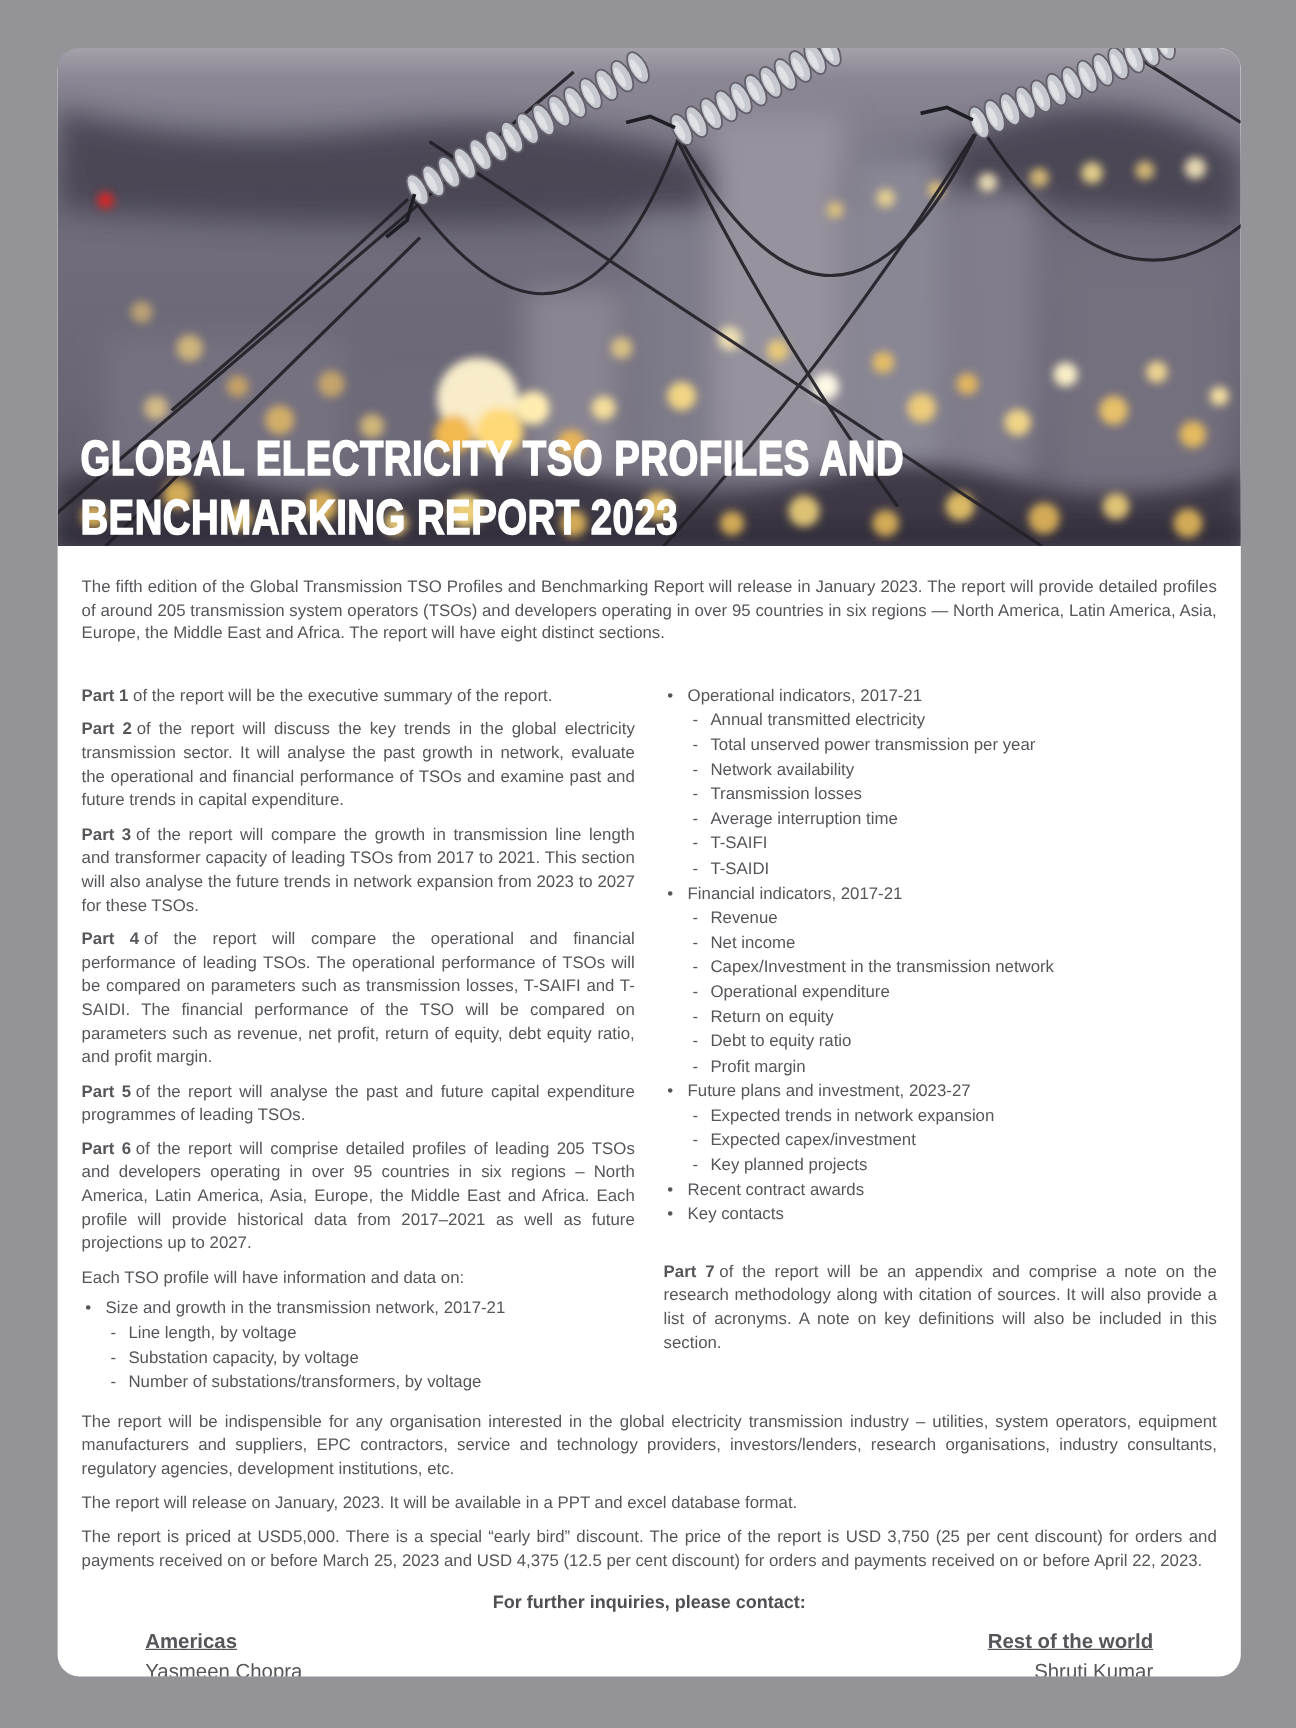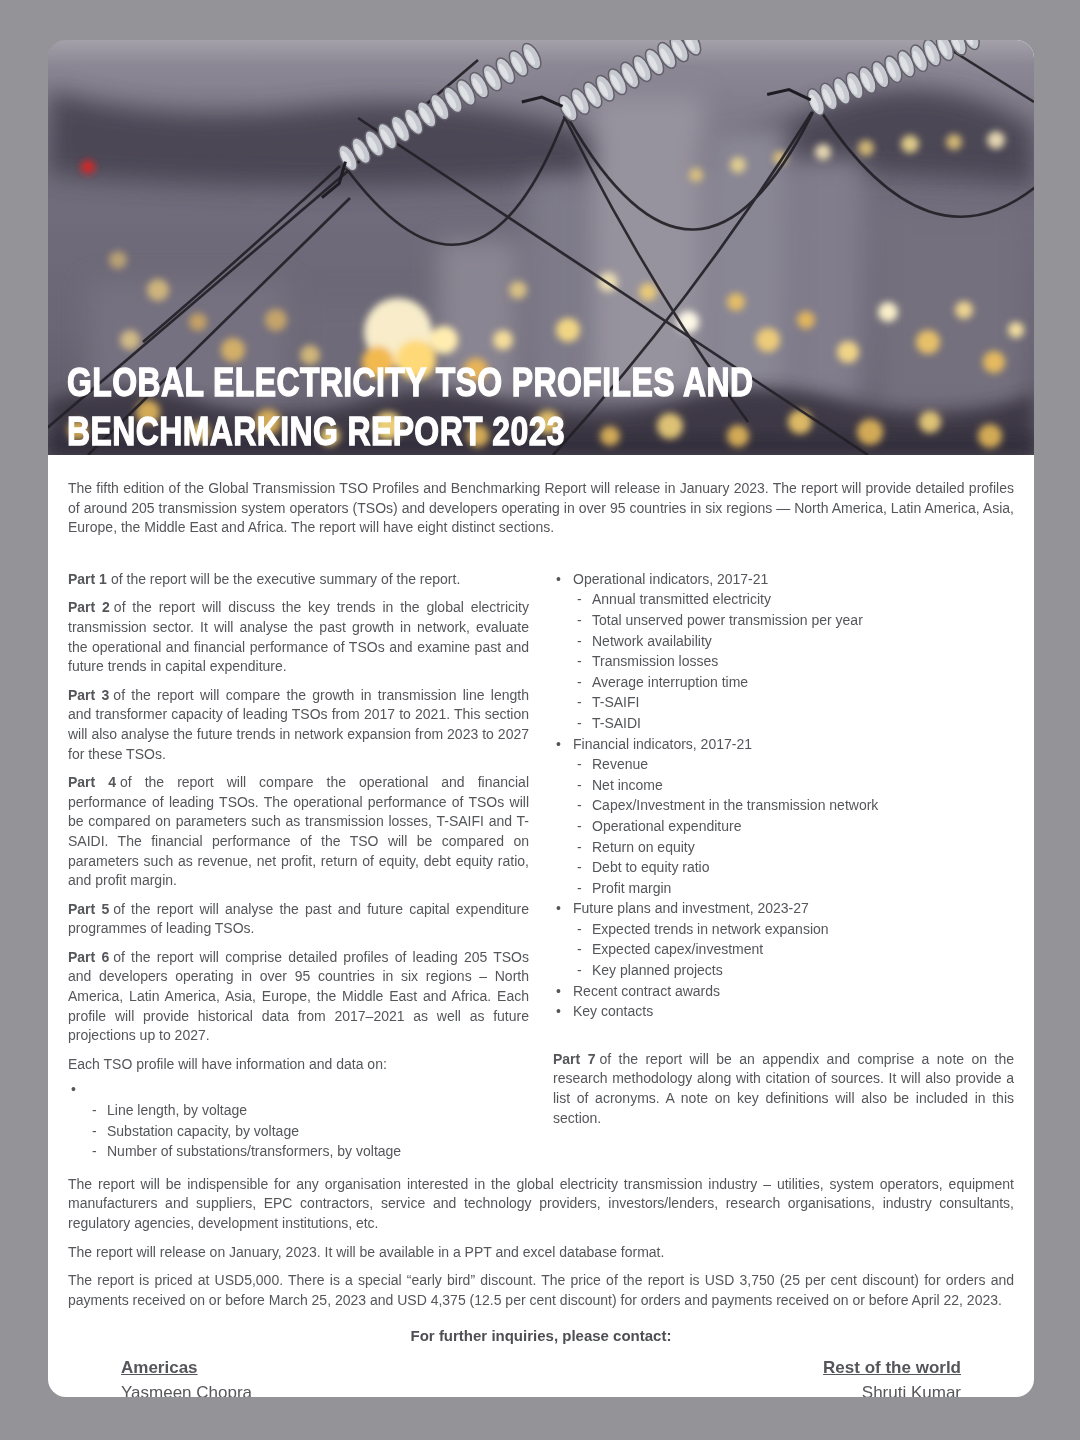--- a/index.html
+++ b/index.html
@@ -244,20 +244,21 @@
         <p class="part"><b>Part 3</b><span>of the report will compare the growth in transmission line length and transformer capacity of leading TSOs from 2017 to 2021. This section will also analyse the future trends in network expansion from 2023 to 2027 for these TSOs.</span></p>
         <p class="part"><b>Part 4</b><span>of the report will compare the operational and financial performance of leading TSOs. The operational performance of TSOs will be compared on parameters such as transmission losses, T-SAIFI and T-SAIDI. The financial performance of the TSO will be compared on parameters such as revenue, net profit, return of equity, debt equity ratio, and profit margin.</span></p>
         <p class="part"><b>Part 5</b><span>of the report will analyse the past and future capital expenditure programmes of leading TSOs.</span></p>
         <p class="part"><b>Part 6</b><span>of the report will comprise detailed profiles of leading 205 TSOs and developers operating in over 95 countries in six regions – North America, Latin America, Asia, Europe, the Middle East and Africa. Each profile will provide historical data from 2017–2021 as well as future projections up to 2027.</span></p>
 
         <p style="margin-bottom:6px;">Each TSO profile will have information and data on:</p>
 
         <div class="blist">
           <div class="li">
               <span class="m">•</span>
+              <span>Size and growth in the transmission network, 2017-21</span>
             </div>
           <div class="li sub">
               <span class="m">-</span>
               <span>Line length, by voltage</span>
             </div>
           <div class="li sub">
               <span class="m">-</span>
               <span>Substation capacity, by voltage</span>
             </div>
           <div class="li sub">

